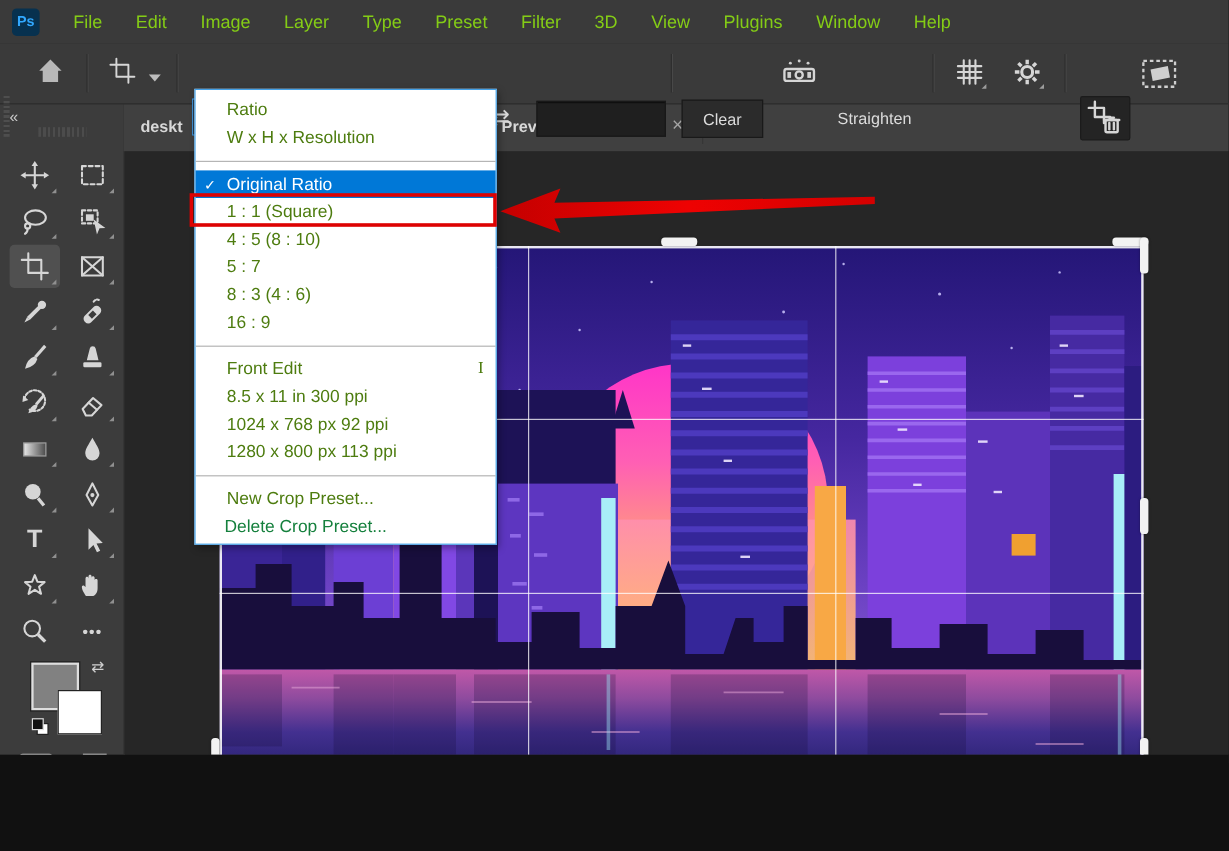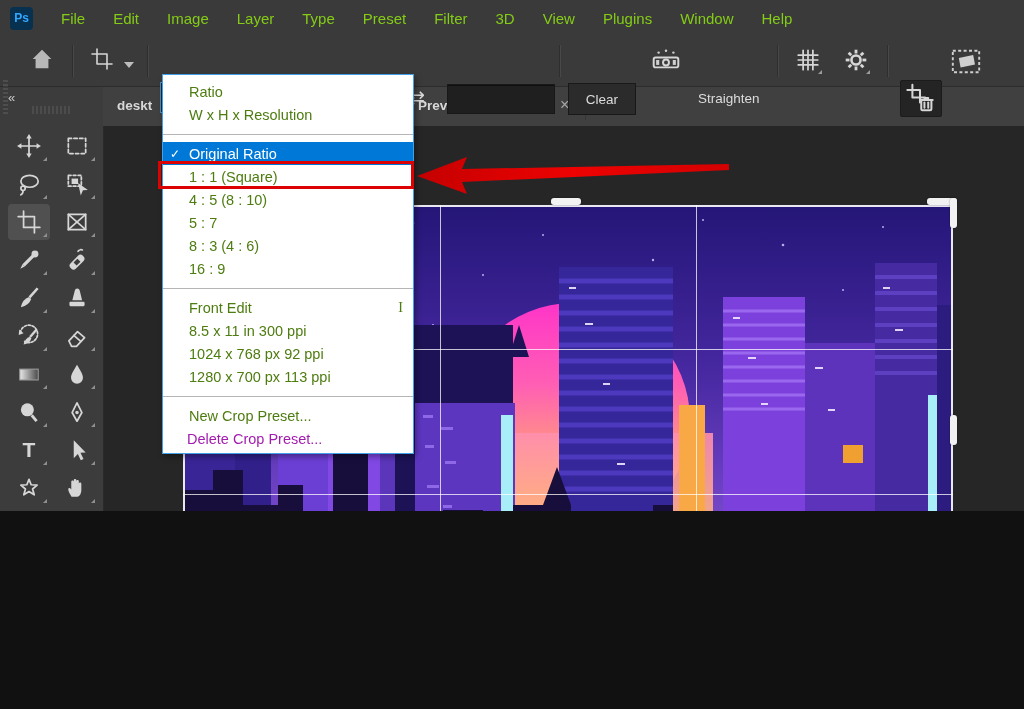--- a/index.html
+++ b/index.html
@@ -1,16 +1,16 @@
 <!DOCTYPE html>
 <html><head>
 <meta charset="utf-8">
 <style>
   html,body{margin:0;padding:0;background:#111;}
-  .app{position:relative;width:1024px;height:511px;overflow:hidden;
+  .app{position:relative;width:1024px;height:629px;overflow:hidden;
        font-family:"Liberation Sans",sans-serif;background:#262626;
        -webkit-font-smoothing:antialiased;}
   .abs{position:absolute;}
   
   .menubar{left:0;top:0;width:1024px;height:36px;background:#3a3a3a;display:flex;align-items:center;z-index:30;}
   .pslogo{width:23px;height:23px;margin:0 14px 0 10px;border-radius:4px;background:#07314f;
           color:#31a8ff;font-weight:bold;font-size:12px;display:flex;align-items:center;justify-content:center;}
   .menuitem{color:#84cc16;font-size:15px;padding:2px 14px;height:36px;display:flex;align-items:center;cursor:default;}
   
   .optionsbar{left:0;top:36px;width:1024px;height:50px;background:#3a3a3a;border-bottom:1px solid #2c2c2c;z-index:30;}
@@ -52,21 +52,21 @@
   .cropline{background:rgba(255,255,255,.9);position:absolute;}
   .gridline{background:rgba(255,255,255,.75);position:absolute;}
   .handle{background:#f2f2f2;border-radius:3px;position:absolute;box-shadow:0 0 2px rgba(0,0,0,.4);}
   
   .dropdown{left:162px;top:74px;width:250px;background:#fff;border:1px solid #42a0e8;
             box-shadow:2px 3px 6px rgba(0,0,0,.35);z-index:50;padding:5px 0 3px 0;box-sizing:content-box;}
   .drow{height:23px;display:flex;align-items:center;font-size:14.5px;color:#4d7c0f;position:relative;padding-left:26px;}
   .drow .mark{position:absolute;left:7px;font-size:12px;}
   .drow .short{position:absolute;right:10px;font-family:"Liberation Serif",serif;font-size:14px;}
   .drow.hl{background:#0078d7;color:#fff;}
-  .drow.dis{color:#a21caf;padding-left:24px;}
+  .drow.dis{color:#15803d;padding-left:24px;}
   .dsep{height:16px;display:flex;align-items:center;}
   .dsep div{height:1px;background:#b5b5b5;width:100%;}
   
   .redbox{left:158px;top:161px;width:250px;height:22px;border:3px solid #dd0202;z-index:60;}
   .redarrow{left:413px;top:152px;z-index:60;}
 </style>
 </head>
 <body>
 
 <div class="app">
@@ -583,21 +583,21 @@
       <span>Front Edit</span>
       <span class="short">I</span>
       </div>
     <div class="drow">
       <span>8.5 x 11 in 300 ppi</span>
       </div>
     <div class="drow">
       <span>1024 x 768 px 92 ppi</span>
       </div>
     <div class="drow">
-      <span>1280 x 700 px 113 ppi</span>
+      <span>1280 x 800 px 113 ppi</span>
       </div>
     <div class="dsep">
         <div></div>
       </div>
     <div class="drow">
       <span>New Crop Preset...</span>
       </div>
     <div class="drow dis">
       <span>Delete Crop Preset...</span>
       </div>

